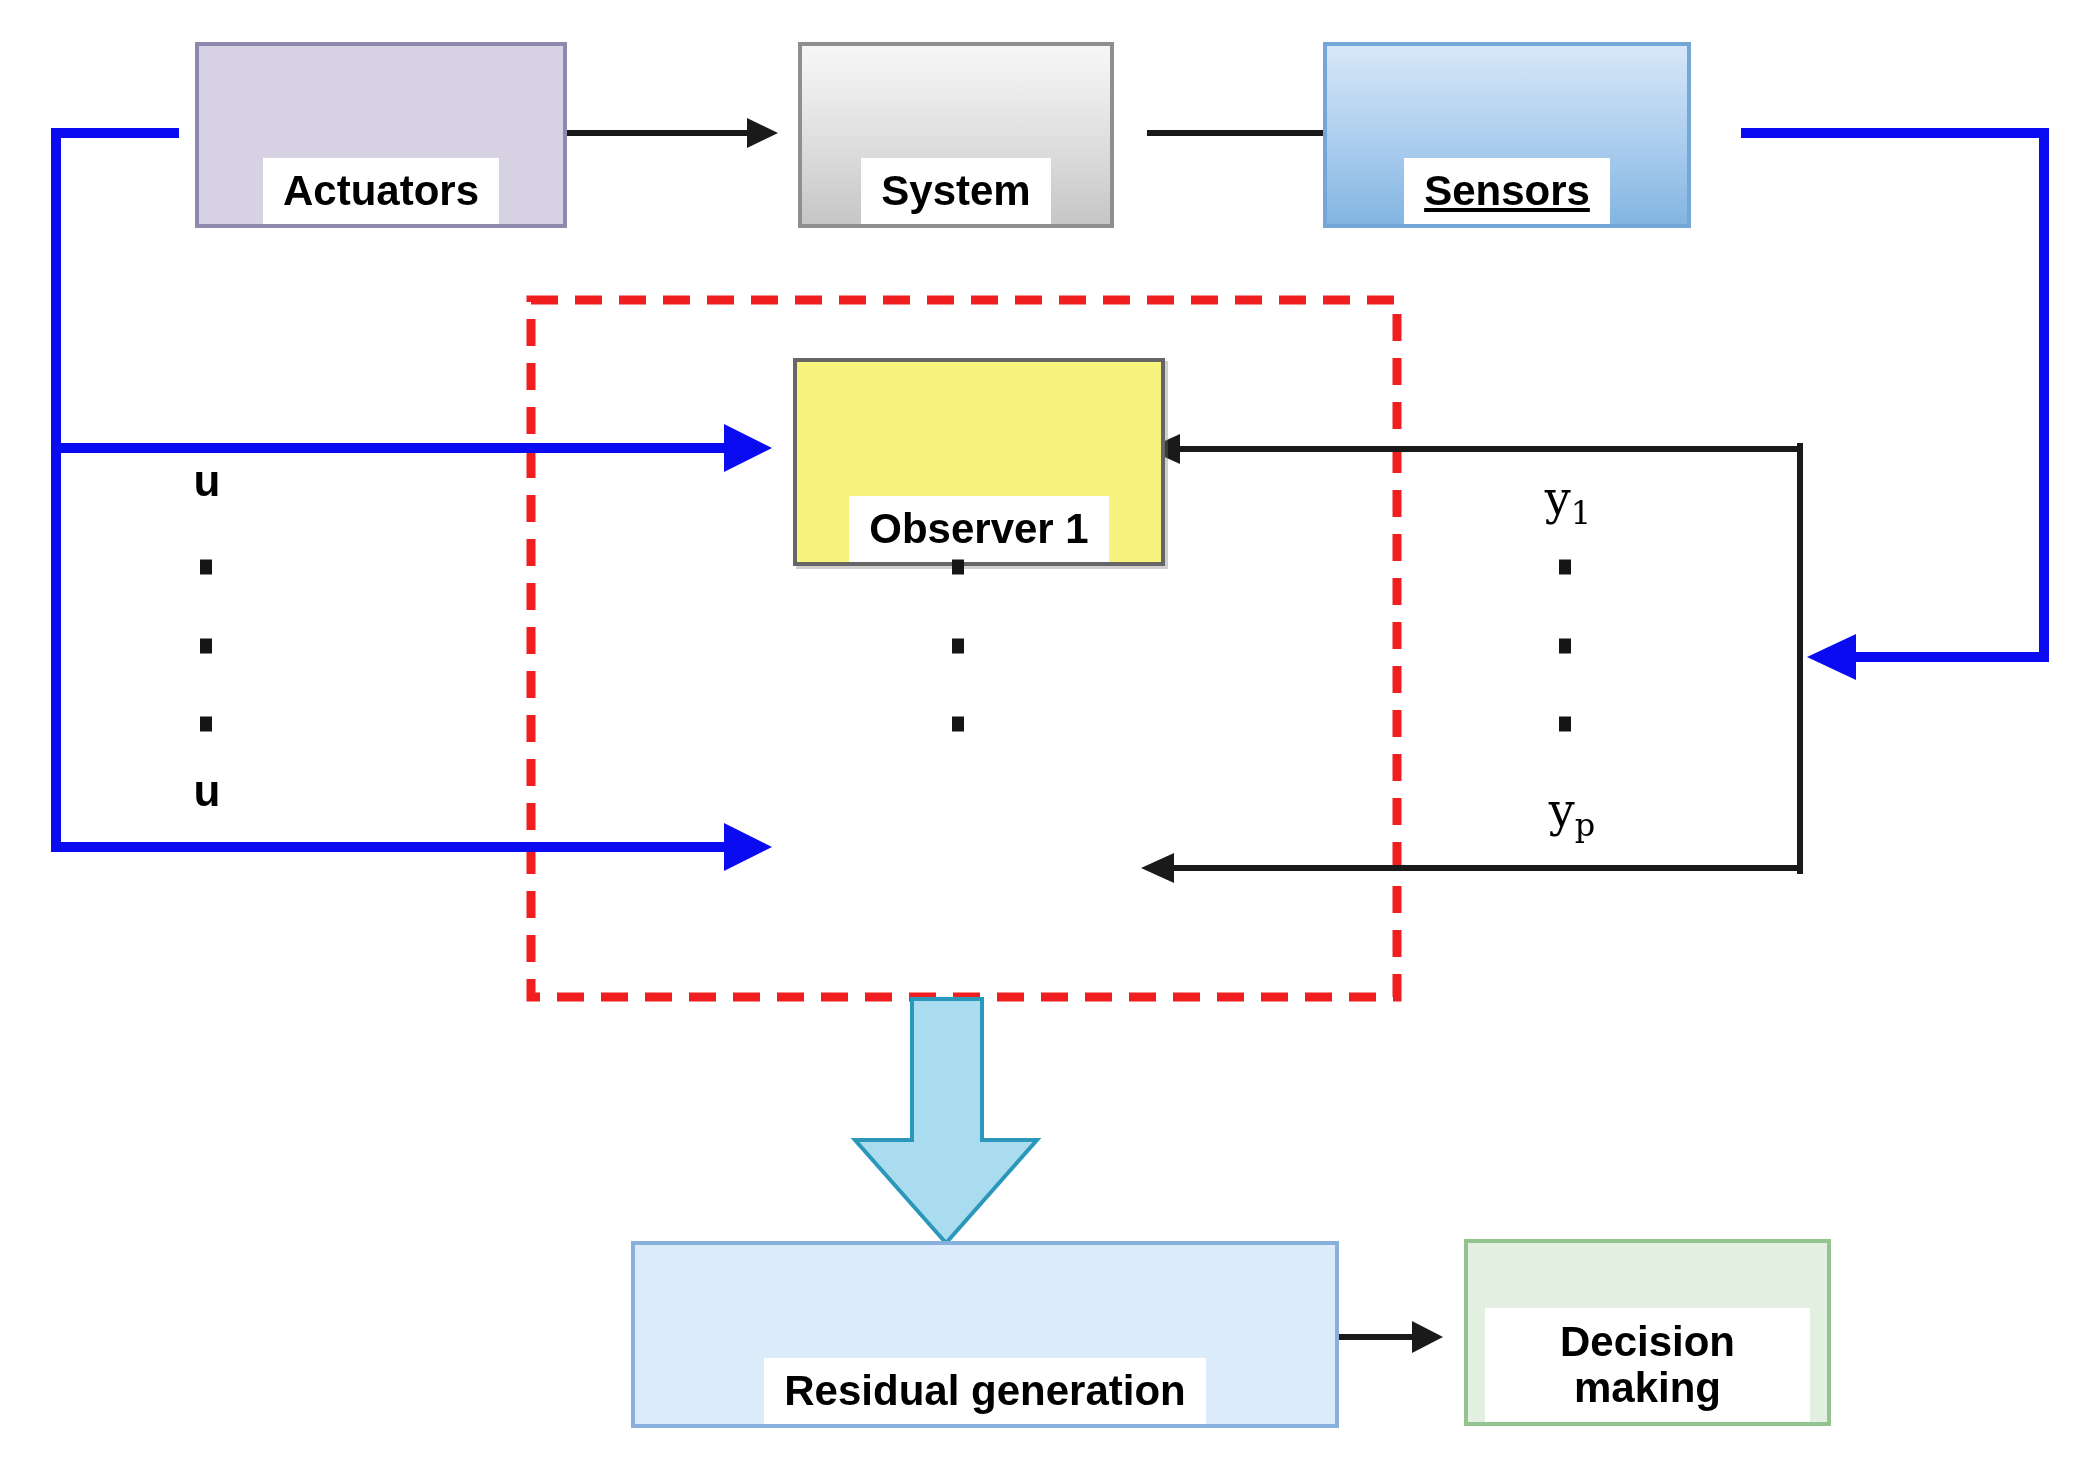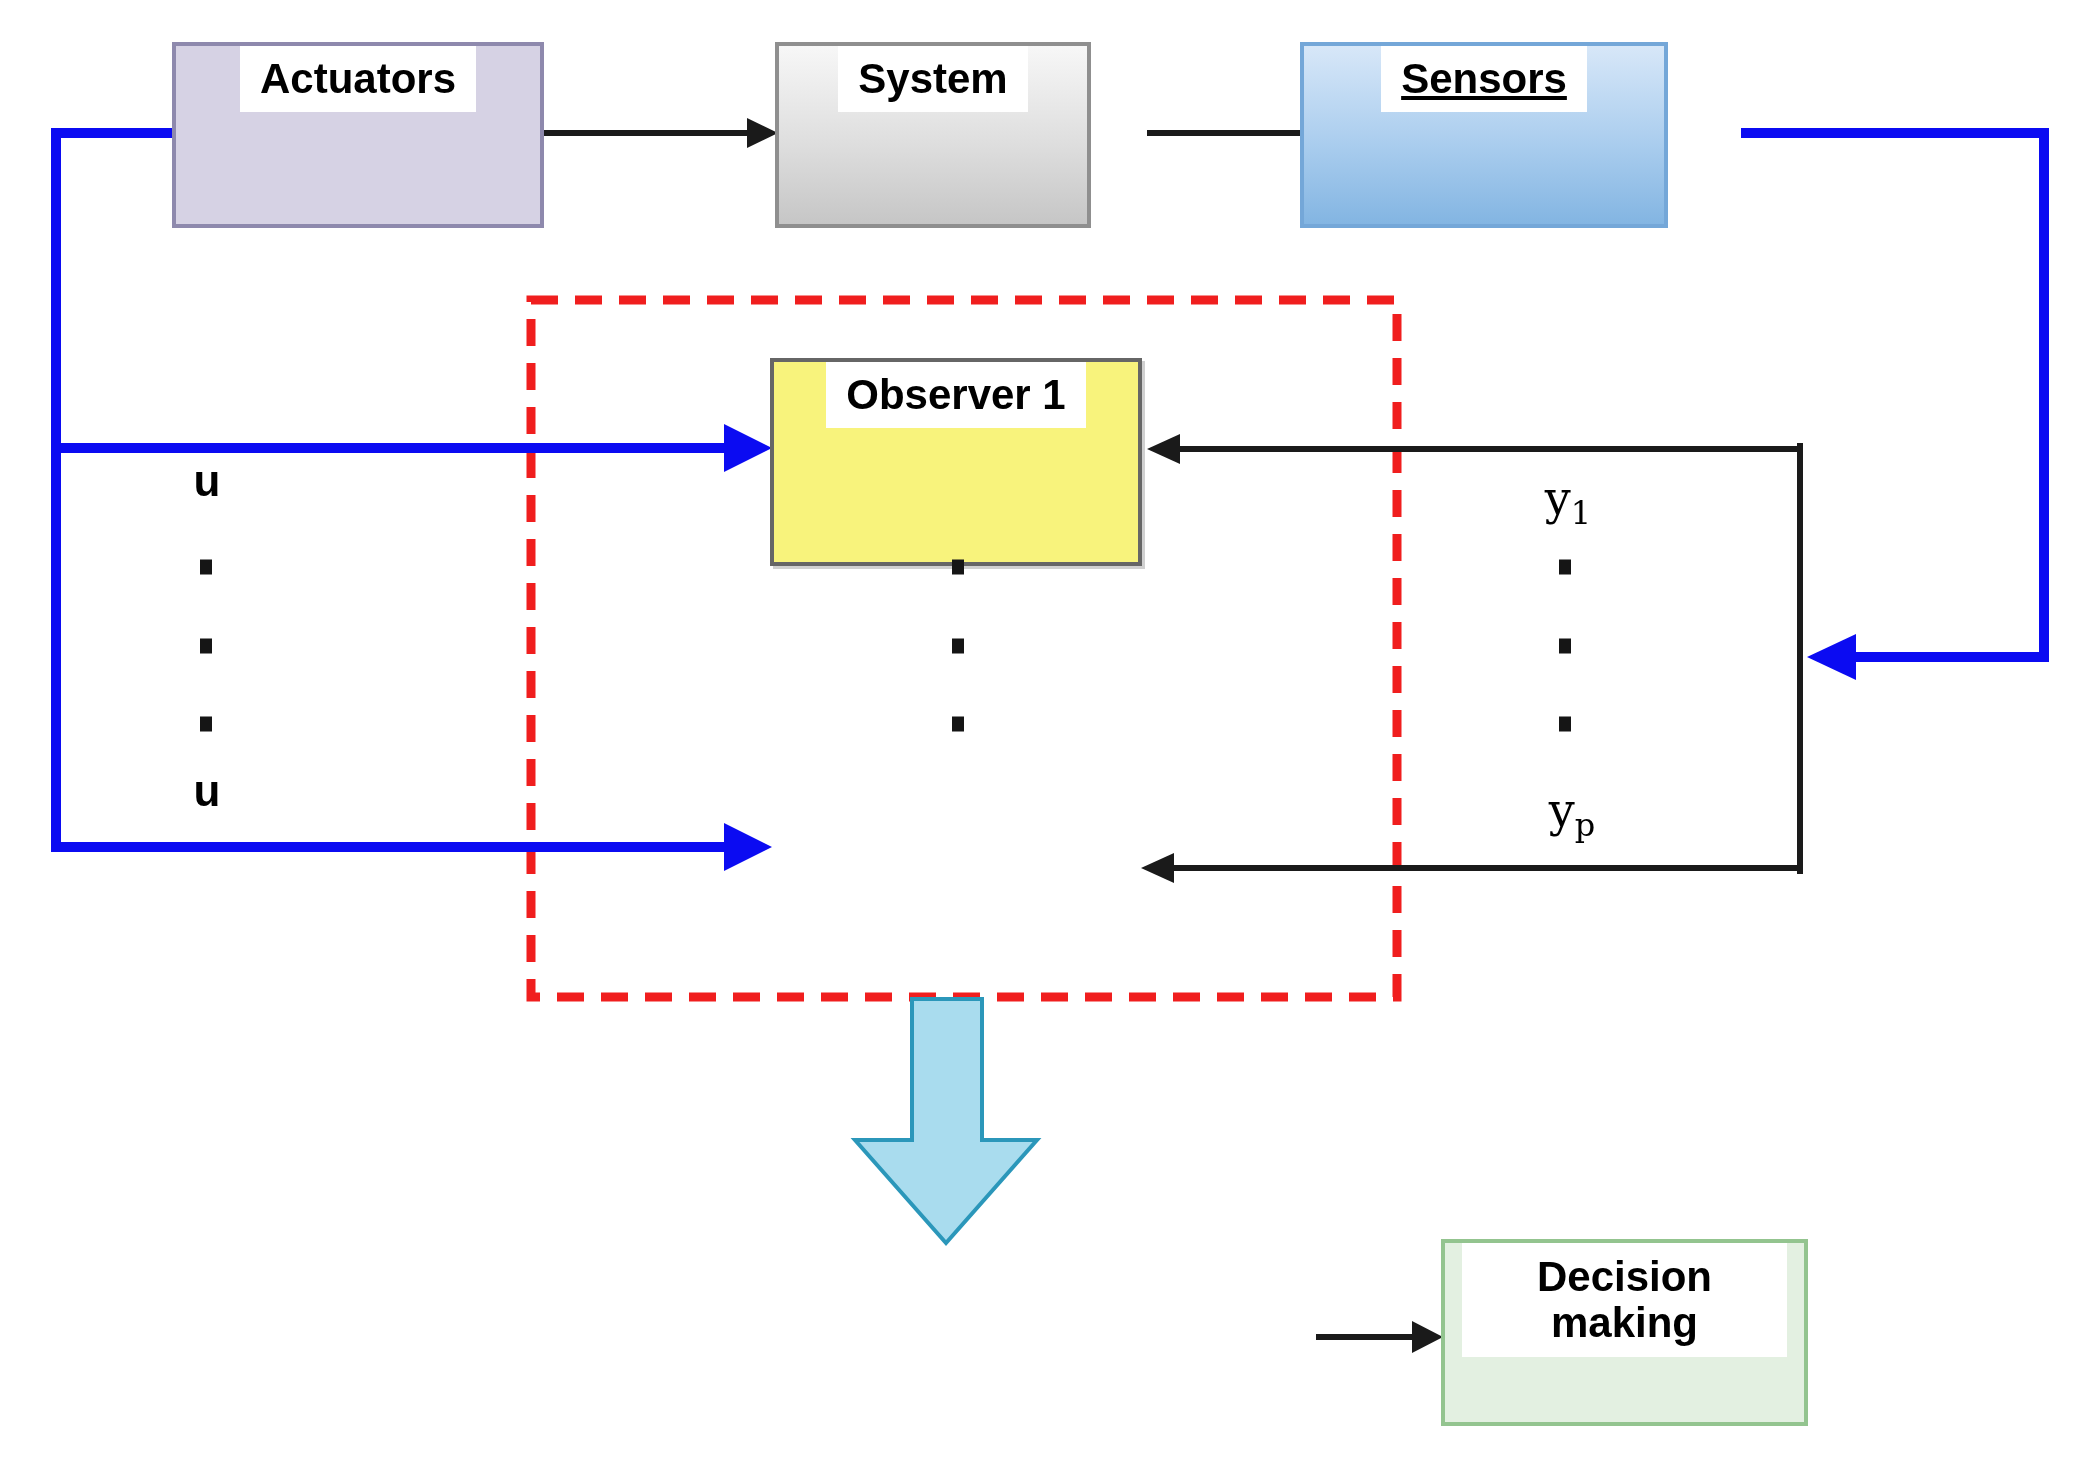--- a/index.html
+++ b/index.html
@@ -7,21 +7,21 @@
     position:relative;
     width:2099px;height:1458px;
     background:#ffffff;
     font-family:"Liberation Sans",sans-serif;
     overflow:hidden;
   }
   #connector-layer{position:absolute;left:0;top:0;z-index:1;}
   .box{
     position:absolute;z-index:2;
     box-sizing:border-box;
-    display:flex;align-items:flex-start;justify-content:center;
+    display:flex;align-items:flex-end;justify-content:center;margin-left:23px;
   }
   .box-label{
     background:#ffffff;
     color:#000000;
     font-weight:700;
     font-size:42px;
     line-height:1.1;
     padding:10px 20px;
     white-space:nowrap;
     text-align:center;
@@ -108,20 +108,23 @@
 
   <div class="box" id="block-sensors">
     <span class="box-label">Sensors</span>
   </div>
 
   <div class="box" id="block-observer-1">
     <span class="box-label">Observer 1</span>
   </div>
 
 
+  <div class="box" id="block-residual">
+    <span class="box-label">Residual generation</span>
+  </div>
 
   <div class="box" id="block-decision">
     <span class="box-label"><span>Decision</span><br>
       <span>making</span></span>
   </div>
 
   <span class="float-label u-label" style="left:207px;top:481px;">u</span>
   <span class="float-label u-label" style="left:207px;top:791px;">u</span>
 
   <span class="float-label y-label" style="left:1568px;top:498px;"><span>y</span><sub>1</sub></span>

